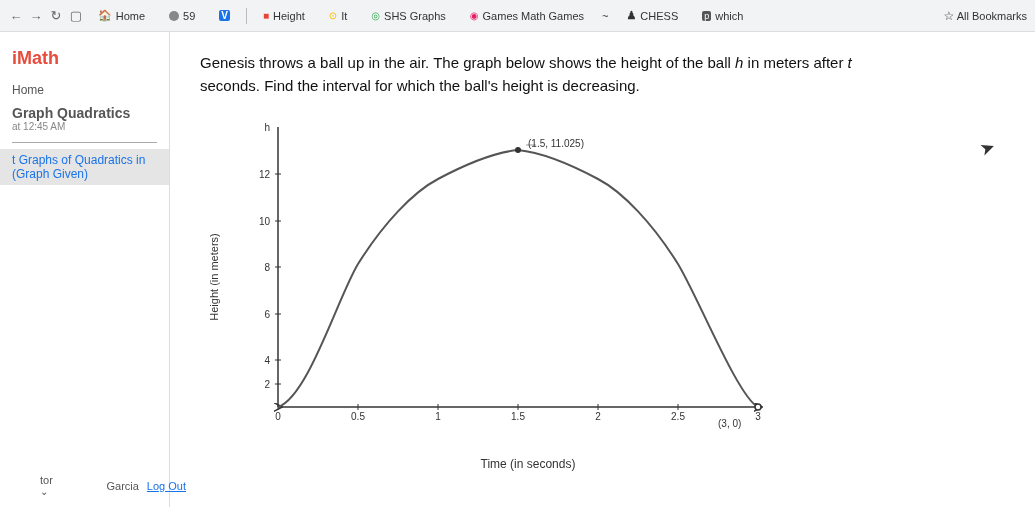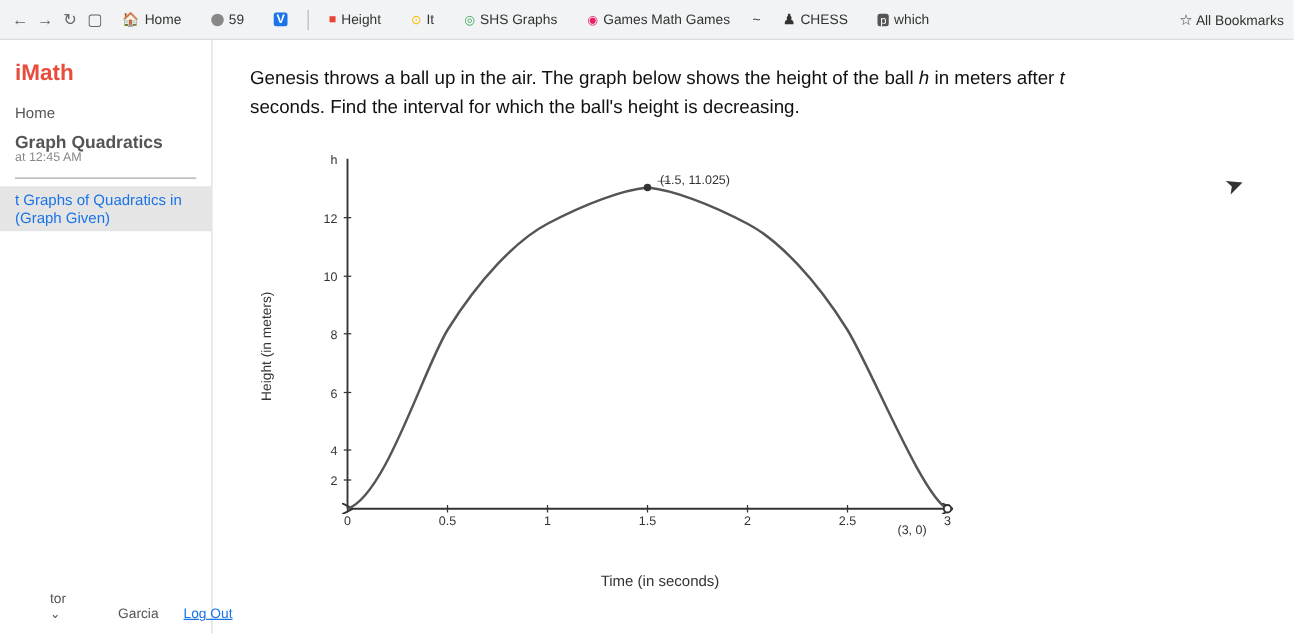--- a/index.html
+++ b/index.html
@@ -195,21 +195,21 @@
     <div class="sidebar-divider"></div>
     <div class="sidebar-section active">
       <span>t Graphs of Quadratics in (Graph Given)</span>
     </div>
 
     <div style="position:absolute;bottom:10px;left:0;width:170px;display:flex;justify-content:space-between;padding:0 12px;margin-left:28px;">
       <div style="font-size:11px;color:#555;display:flex;flex-direction:column;align-items:flex-start;">
         <span style="font-size:11px;color:#555;">tor</span>
         <span style="font-size:10px;">⌄</span>
       </div>
-      <div style="display:flex;gap:20px;align-items:flex-end;">
+      <div style="display:flex;gap:8px;align-items:center;">
         <span style="font-size:11px;color:#555;">Garcia</span>
         <span style="font-size:11px;color:#1a73e8;cursor:pointer;text-decoration:underline;">Log Out</span>
       </div>
     </div>
   </div>
 
   <div class="content-area">
     <div class="problem-text">
       Genesis throws a ball up in the air. The graph below shows the height of the ball <em>h</em> in
       meters after <em>t</em> seconds. Find the interval for which the ball's height is decreasing.

